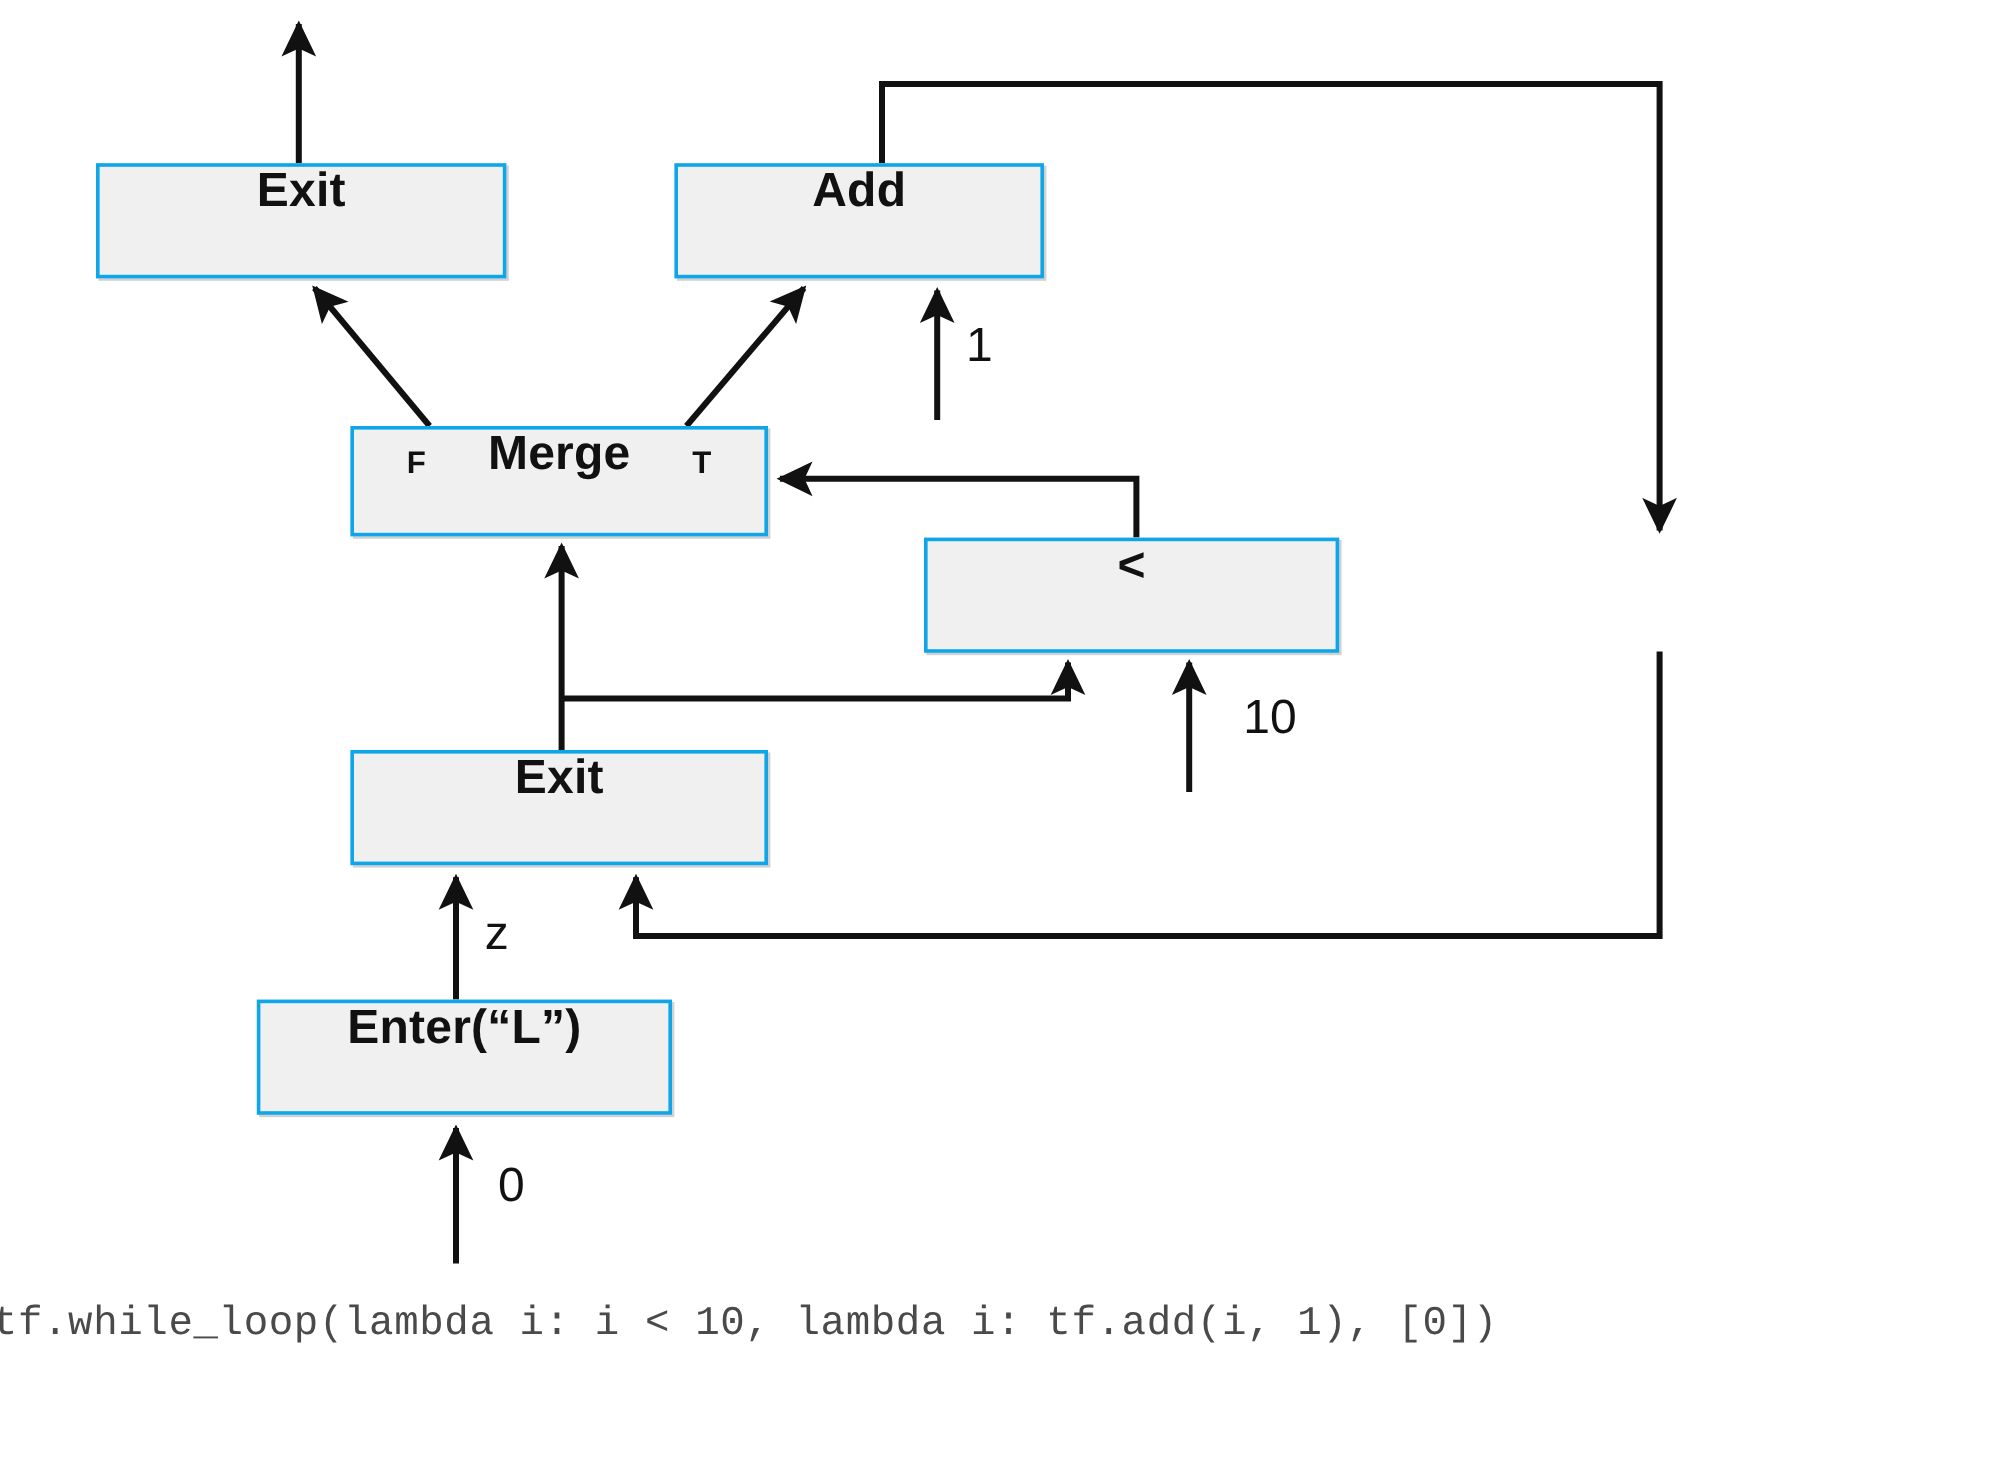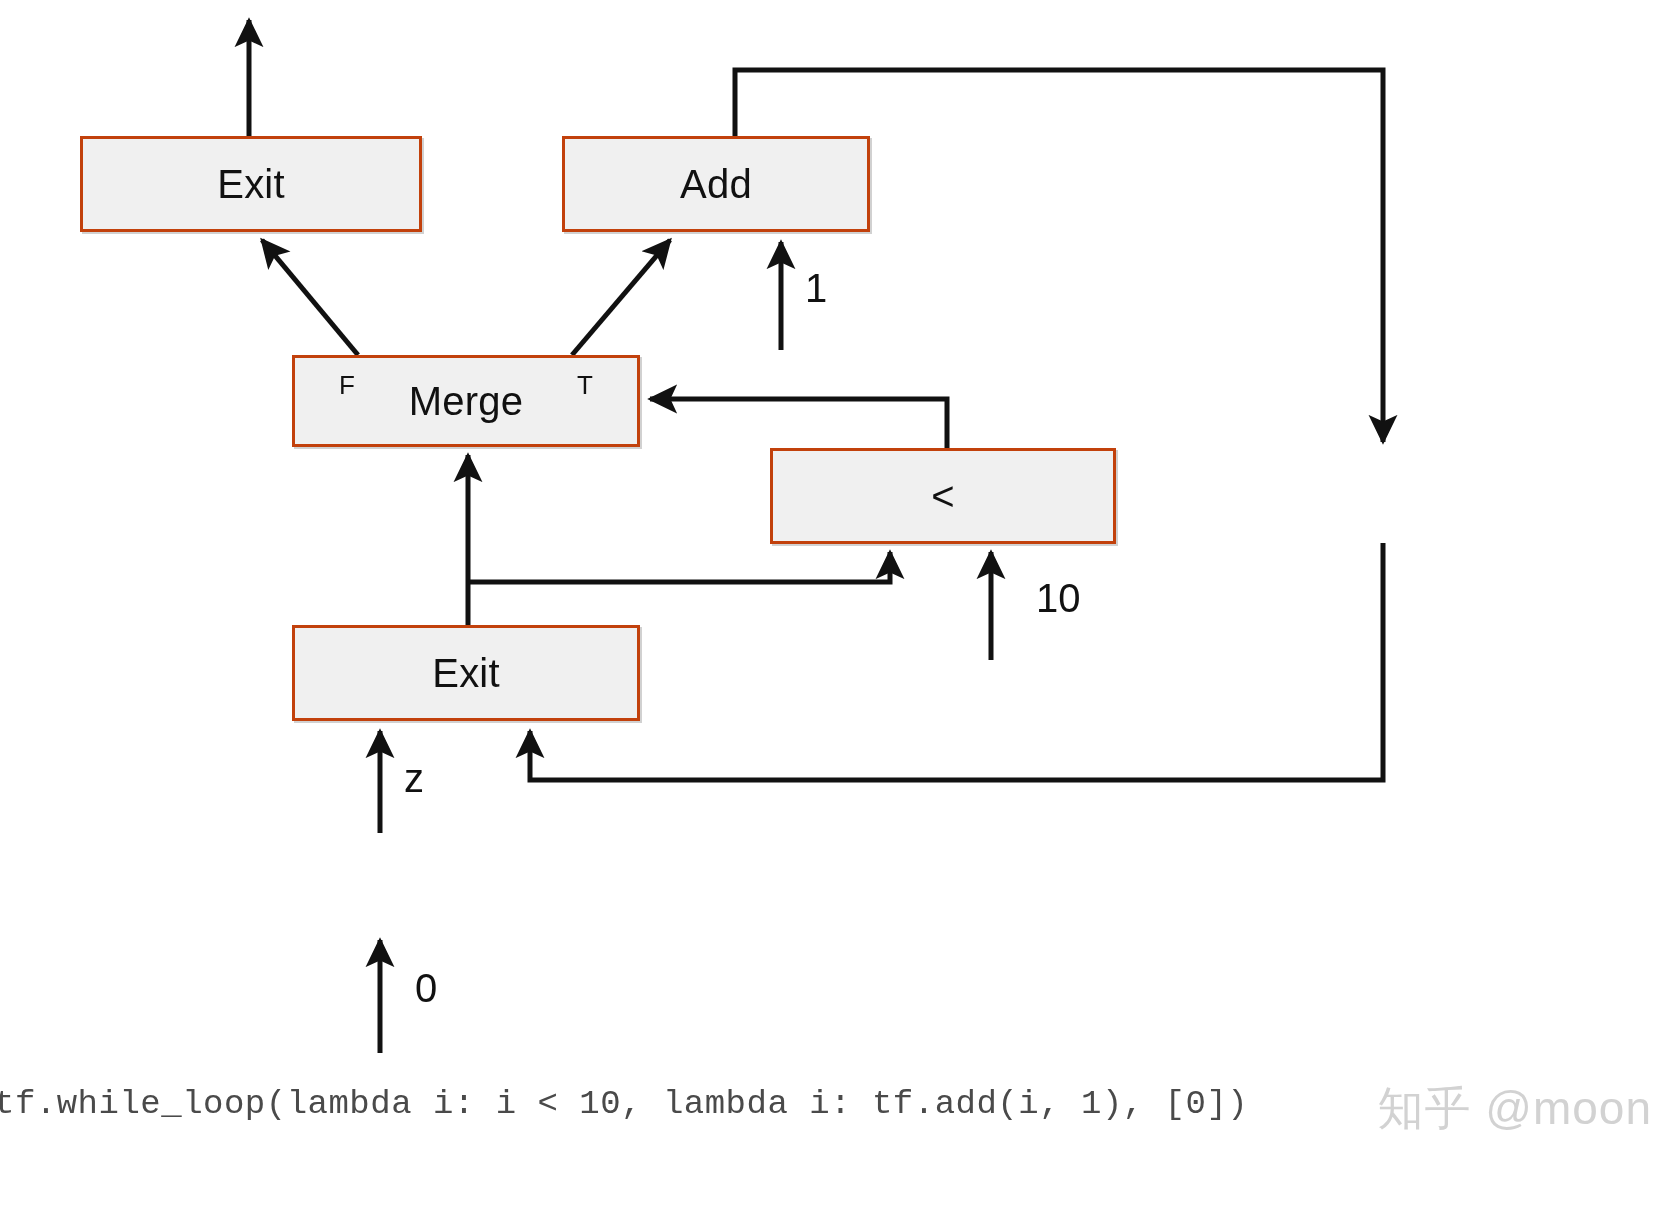--- a/index.html
+++ b/index.html
@@ -22,28 +22,28 @@
     left: 0;
     top: 0;
     width: 1670px;
     height: 1226px;
     pointer-events: none;
   }
   .node {
     position: absolute;
     box-sizing: border-box;
     background: #f0f0f0;
-    border: 3px solid #c2410c;
+    border: 3px solid #0ea5e9;
     display: flex;
-    align-items: center;
+    align-items: flex-start;
     justify-content: center;
     color: #111111;
     font-family: "Liberation Sans", sans-serif;
     font-size: 40px;
-    font-weight: 400;
+    font-weight: 700;
     letter-spacing: 0.2px;
     box-shadow: 2px 2px 0 rgba(0,0,0,0.18);
   }
   .node .node-label {
     line-height: 1;
     white-space: nowrap;
   }
   .port-tag {
     position: absolute;
     font-size: 26px;
@@ -139,22 +139,24 @@
 
 
   <div class="node" style="left:770px; top:448px; width:346px; height:96px;">
     <span class="node-label">&lt;</span>
   </div>
 
   <div class="node" style="left:292px; top:625px; width:348px; height:96px;">
     <span class="node-label">Exit</span>
   </div>
 
+  <div class="node" style="left:214px; top:833px; width:346px; height:96px;">
+    <span class="node-label">Enter(“L”)</span>
+  </div>
 
   <div class="edge-label" style="left:805px; top:268px;">1</div>
   <div class="edge-label" style="left:1020px; top:578px;margin-left:16px;">10</div>
   <div class="edge-label" style="left:404px; top:758px;">z</div>
   <div class="edge-label" style="left:415px; top:968px;">0</div>
 
   <div id="caption">tf.while_loop(lambda i: i &lt; 10, lambda i: tf.add(i, 1), [0])</div>
-  <div id="watermark">知乎 @moon</div>
 
 </div>
 
 </body></html>

